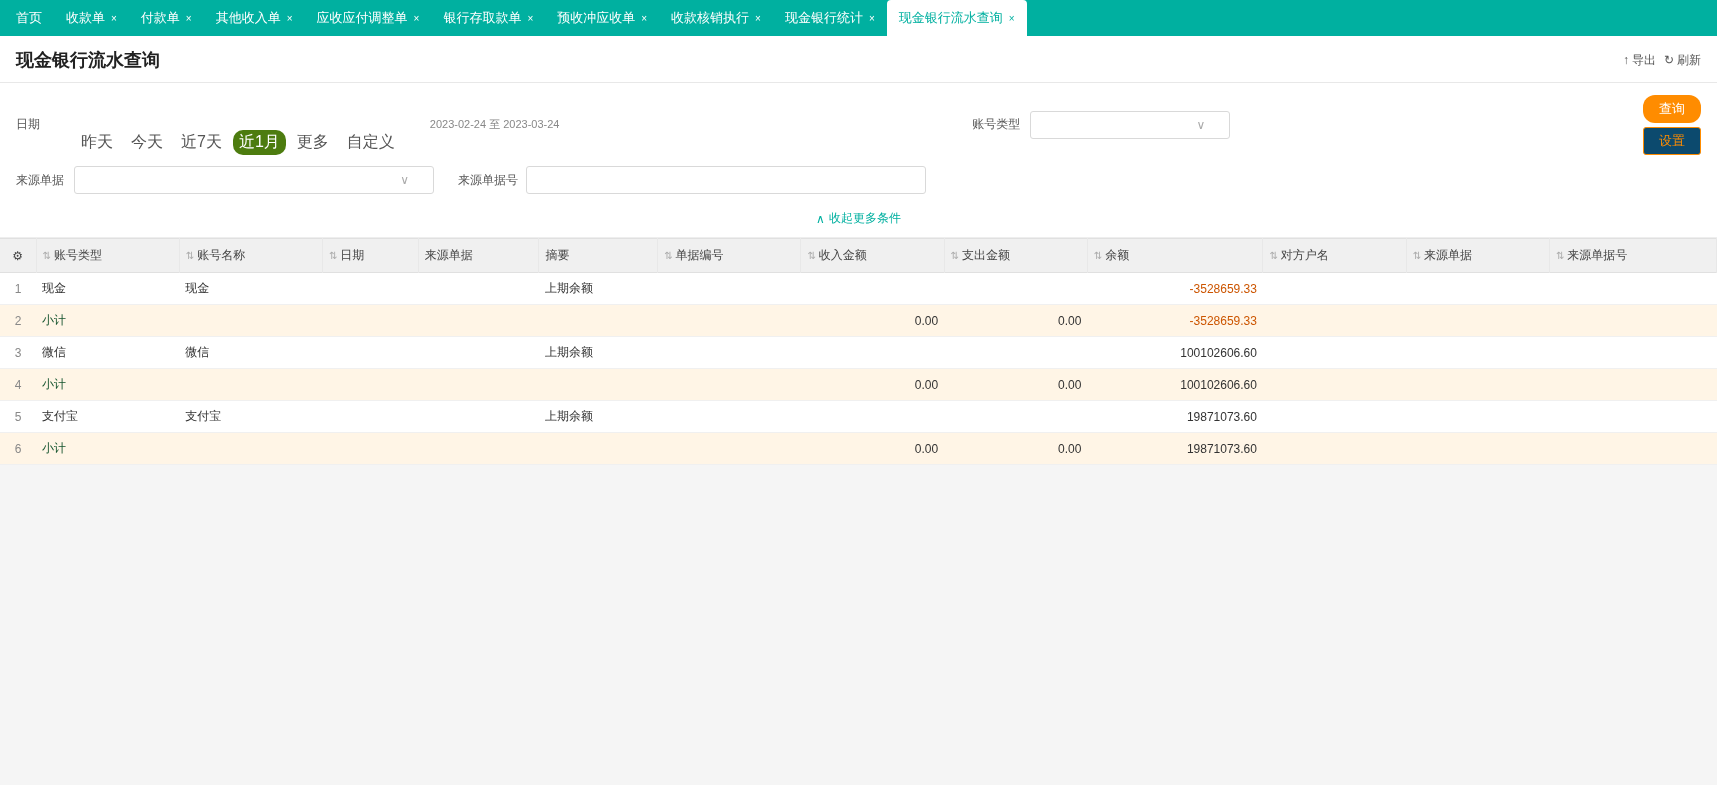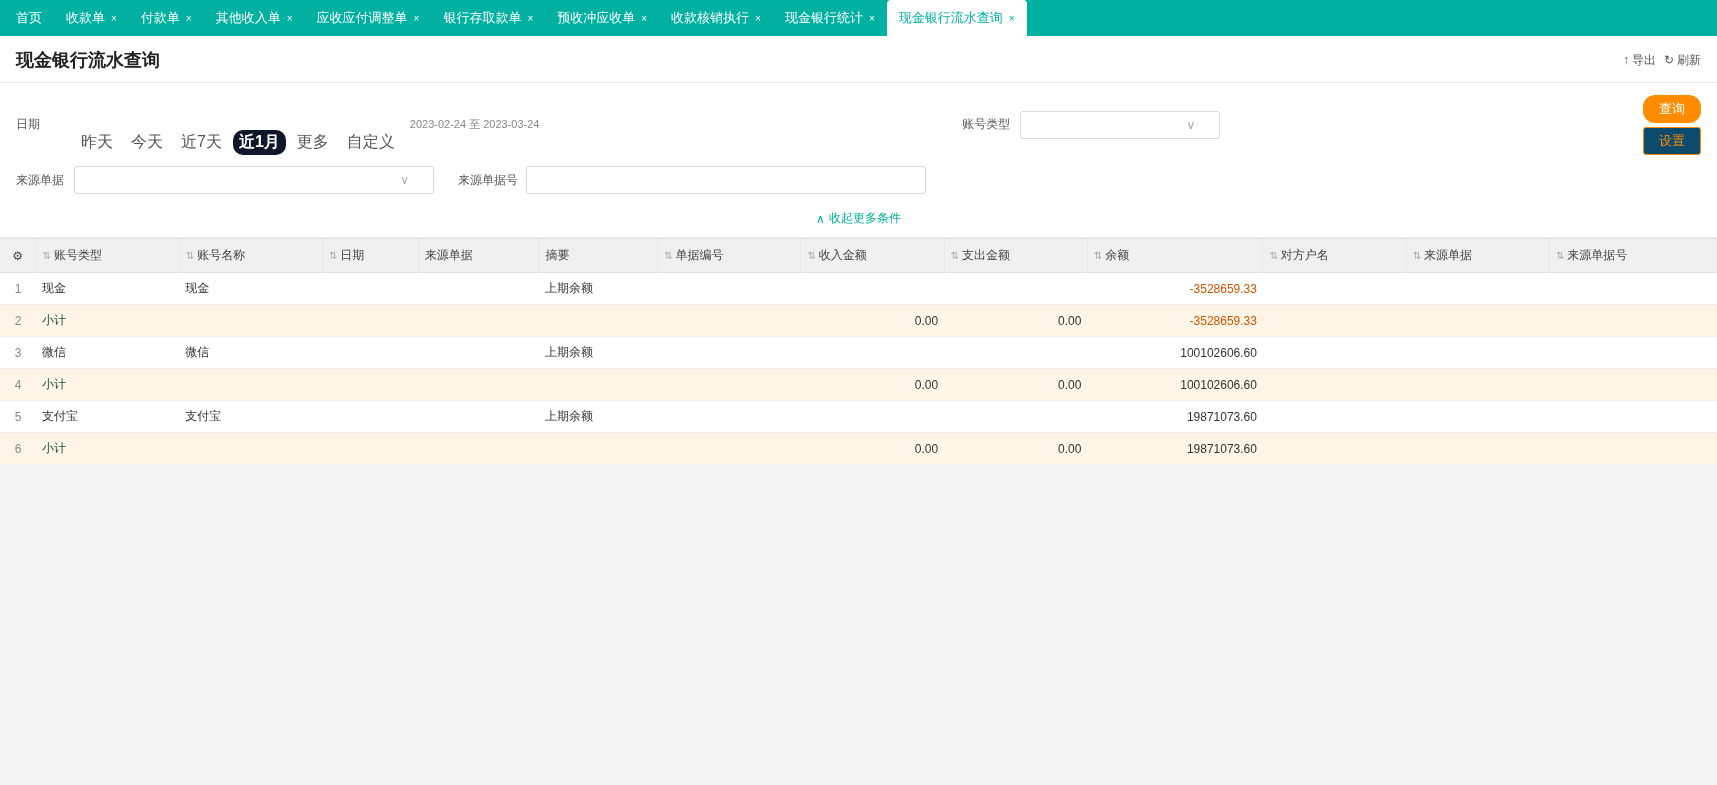--- a/index.html
+++ b/index.html
@@ -89,30 +89,29 @@
     .date-btn {
       padding: 2px 6px;
       cursor: pointer;
       border-radius: 3px;
       color: #555;
       font-size: 16px;
       border: 1px solid transparent;
       margin-top: 36px;
     }
     .date-btn.active {
-      background: #0f172a;
+      background: #4d7c0f;
       color: #fff;
       border-radius: 10px;
       border: none;
-      font-weight: bold;
     }
     .date-range {
       font-size: 11px;
       color: #888;
-      margin-left: 0;
+      margin-left: 20px;
     }
     .select-input {
       border: 1px solid #d9d9d9;
       border-radius: 3px;
       padding: 3px 24px 3px 8px;
       min-width: 180px;
       height: 28px;
       background: #fff;
       cursor: pointer;
       position: relative;

